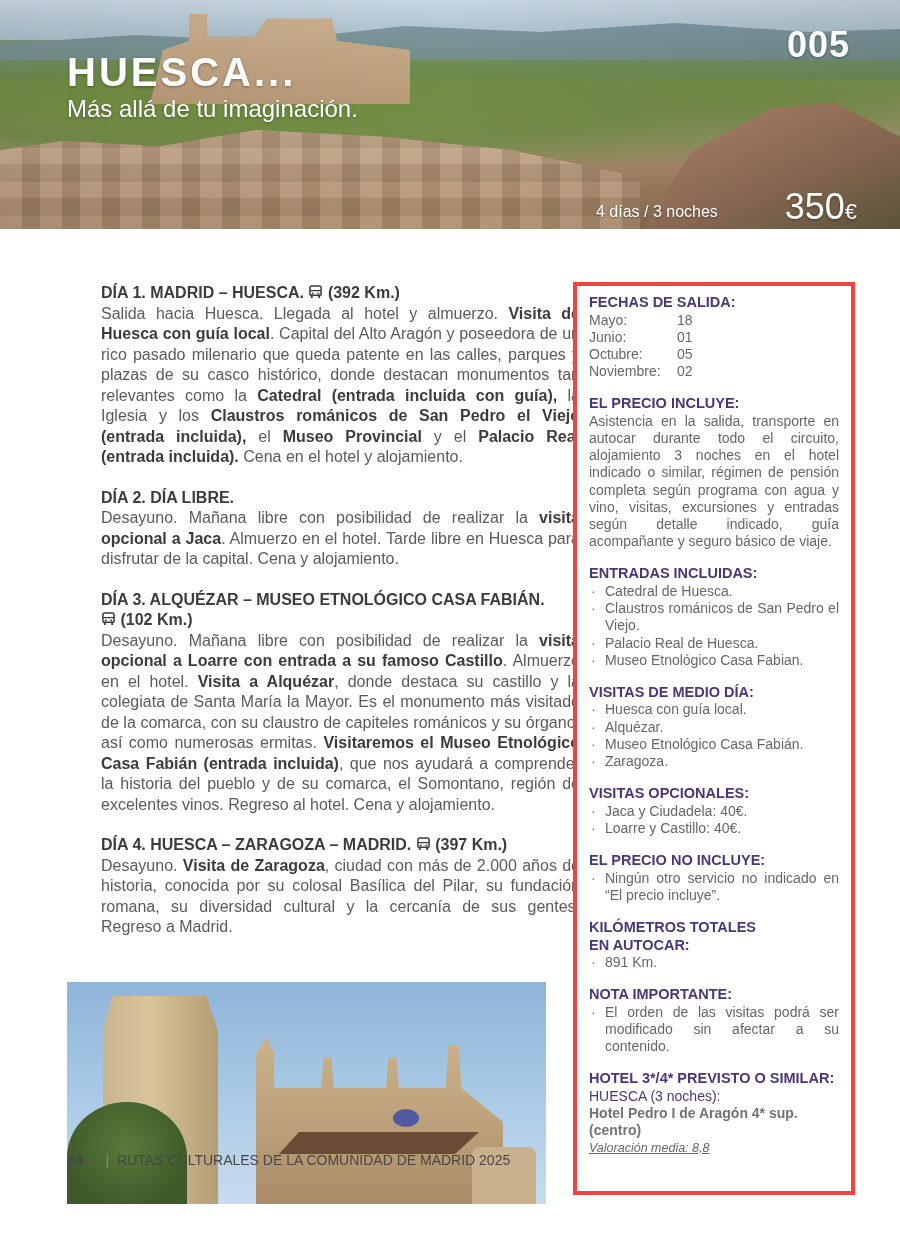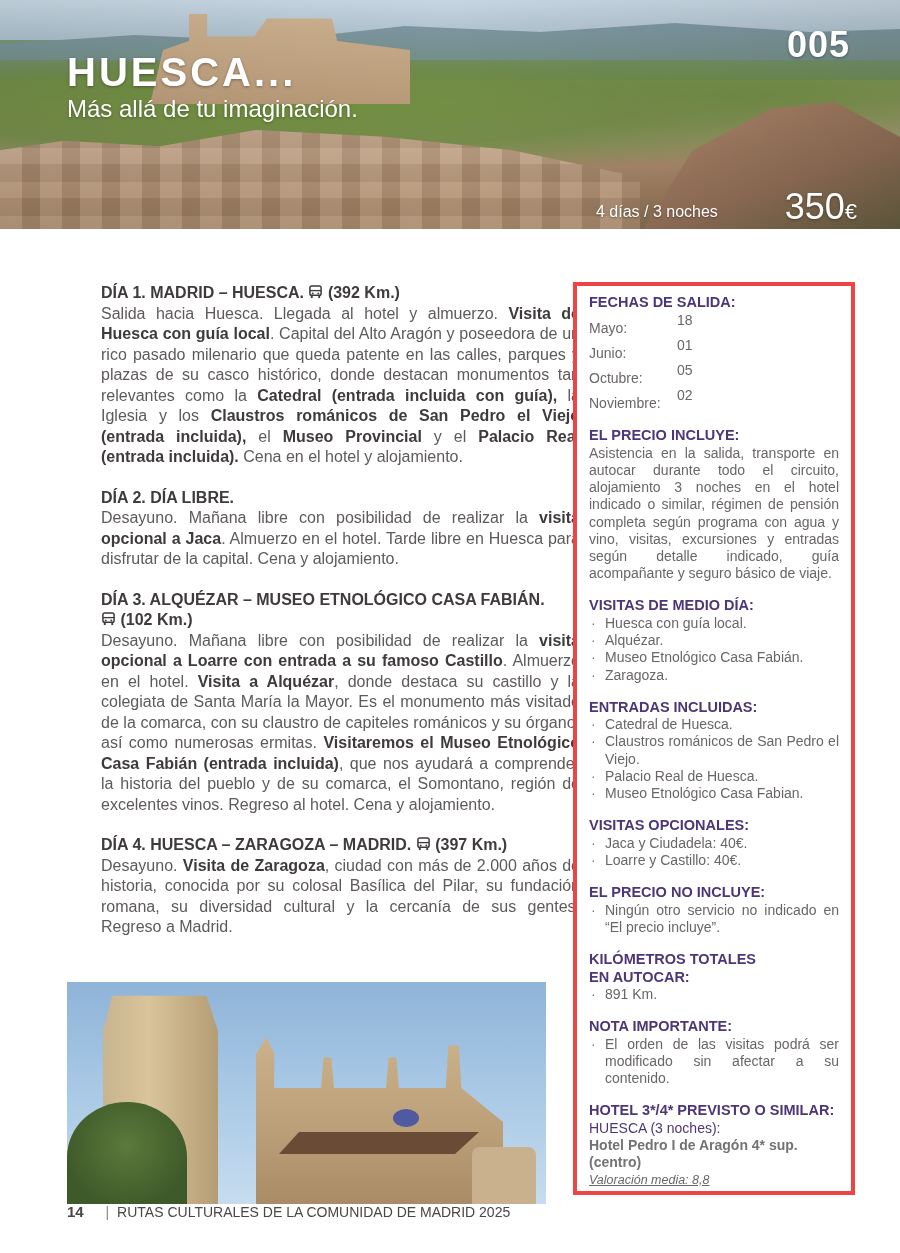--- a/index.html
+++ b/index.html
@@ -43,30 +43,30 @@
   .photo { position:absolute; left:67px; top:982px; width:479px; height:222px; overflow:hidden;
            background:linear-gradient(180deg,#8fb4d8 0%,#a9c9e6 50%,#c7dcee 100%); }
   .photo .tower { position:absolute; left:36px; top:5px; width:115px; height:220px; background:linear-gradient(90deg,#c8b48f,#d9c49b 40%,#b49c74); clip-path:polygon(8% 4%,90% 4%,100% 20%,100% 100%,0 100%,0 20%); }
   .photo .tree { position:absolute; left:0; top:120px; width:120px; height:110px; border-radius:50% 50% 0 0; background:radial-gradient(circle at 50% 40%,#5b7a3b,#3e5a2a 70%); }
   .photo .cathedral { position:absolute; left:176px; top:55px; width:260px; height:170px; background:linear-gradient(180deg,#cbb28b,#b99d76 60%,#a88b66); clip-path:polygon(5% 100%,5% 10%,9% 0,12% 10%,12% 30%,30% 30%,31% 12%,34% 12%,35% 30%,55% 30%,56% 12%,59% 12%,60% 30%,78% 30%,79% 5%,83% 5%,84% 30%,100% 50%,100% 100%); }
   .photo .rose { position:absolute; left:326px; top:127px; width:26px; height:18px; border-radius:50%; background:#4f5aa0; }
   .photo .roof { position:absolute; left:212px; top:150px; width:200px; height:22px; background:#6a4b35; clip-path:polygon(10% 0,100% 0,88% 100%,0 100%); }
   .photo .side { position:absolute; left:405px; top:165px; width:64px; height:60px; background:#c9b18d; border-radius:8px 8px 0 0; }
 
   
-  .footer { position:absolute; left:67px; top:1203px; font-size:14px; color:#4a4546; }
+  .footer { position:absolute; left:67px; top:1151px; font-size:14px; color:#4a4546; }
   .footer .pagenum { font-weight:bold; font-size:15px; margin-right:18px; }
   .footer .sep { color:#888; margin-right:4px; }
 
   
   .sidebar { position:absolute; left:573px; top:282px; width:282px; height:913px; border:4px solid #ef4444; background:#fff; box-sizing:border-box; padding:8px 12px 0 12px; font-size:14px; line-height:17.2px; color:#6a6566; }
   .sb-section { margin-bottom:15px; }
   .sb-head { font-weight:bold; color:#4d3677; font-size:14.5px; line-height:17.5px; }
   .dates-row { display:flex; }
-  .dates-row .m { width:88px;margin-top:8px; }
+  .dates-row .m { width:88px; }
   .sb-text { text-align:justify; }
   .bullets { list-style:none; margin:0; padding:0; }
   .bullets li { position:relative; padding-left:16px; text-align:justify; }
   .bullets li::before { content:"·"; position:absolute; left:2px; top:0; color:#777; }
   .hotel-city { color:#4d3677; }
   .hotel-name { font-weight:bold; color:#737373; }
   .hotel-rating { font-style:italic; font-size:12.5px; color:#6a6566;text-decoration:underline; }
 </style>
 </head>
 <body>
@@ -165,40 +165,40 @@
         <span>02</span>
       </div>
   </div>
 
   <div class="sb-section">
     <div class="sb-head">EL PRECIO INCLUYE:</div>
     <div class="sb-text">Asistencia en la salida, transporte en autocar durante todo el circuito, alojamiento 3 noches en el hotel indicado o similar, régimen de pensión completa según programa con agua y vino, visitas, excursiones y entradas según detalle indicado, guía acompañante y seguro básico de viaje.</div>
   </div>
 
   <div class="sb-section">
+    <div class="sb-head">ENTRADAS INCLUIDAS:</div>
+    <ul class="bullets">
+        <li>Catedral de Huesca.</li>
+        <li>Claustros románicos de San Pedro el Viejo.</li>
+        <li>Palacio Real de Huesca.</li>
+        <li>Museo Etnológico Casa Fabian.</li>
+      </ul>
+  </div>
+
+  <div class="sb-section">
     <div class="sb-head">VISITAS DE MEDIO DÍA:</div>
     <ul class="bullets">
         <li>Huesca con guía local.</li>
         <li>Alquézar.</li>
         <li>Museo Etnológico Casa Fabián.</li>
         <li>Zaragoza.</li>
       </ul>
   </div>
 
   <div class="sb-section">
-    <div class="sb-head">ENTRADAS INCLUIDAS:</div>
-    <ul class="bullets">
-        <li>Catedral de Huesca.</li>
-        <li>Claustros románicos de San Pedro el Viejo.</li>
-        <li>Palacio Real de Huesca.</li>
-        <li>Museo Etnológico Casa Fabian.</li>
-      </ul>
-  </div>
-
-  <div class="sb-section">
     <div class="sb-head">VISITAS OPCIONALES:</div>
     <ul class="bullets">
         <li>Jaca y Ciudadela: 40€.</li>
         <li>Loarre y Castillo: 40€.</li>
       </ul>
   </div>
 
   <div class="sb-section">
     <div class="sb-head">EL PRECIO NO INCLUYE:</div>
     <ul class="bullets">

